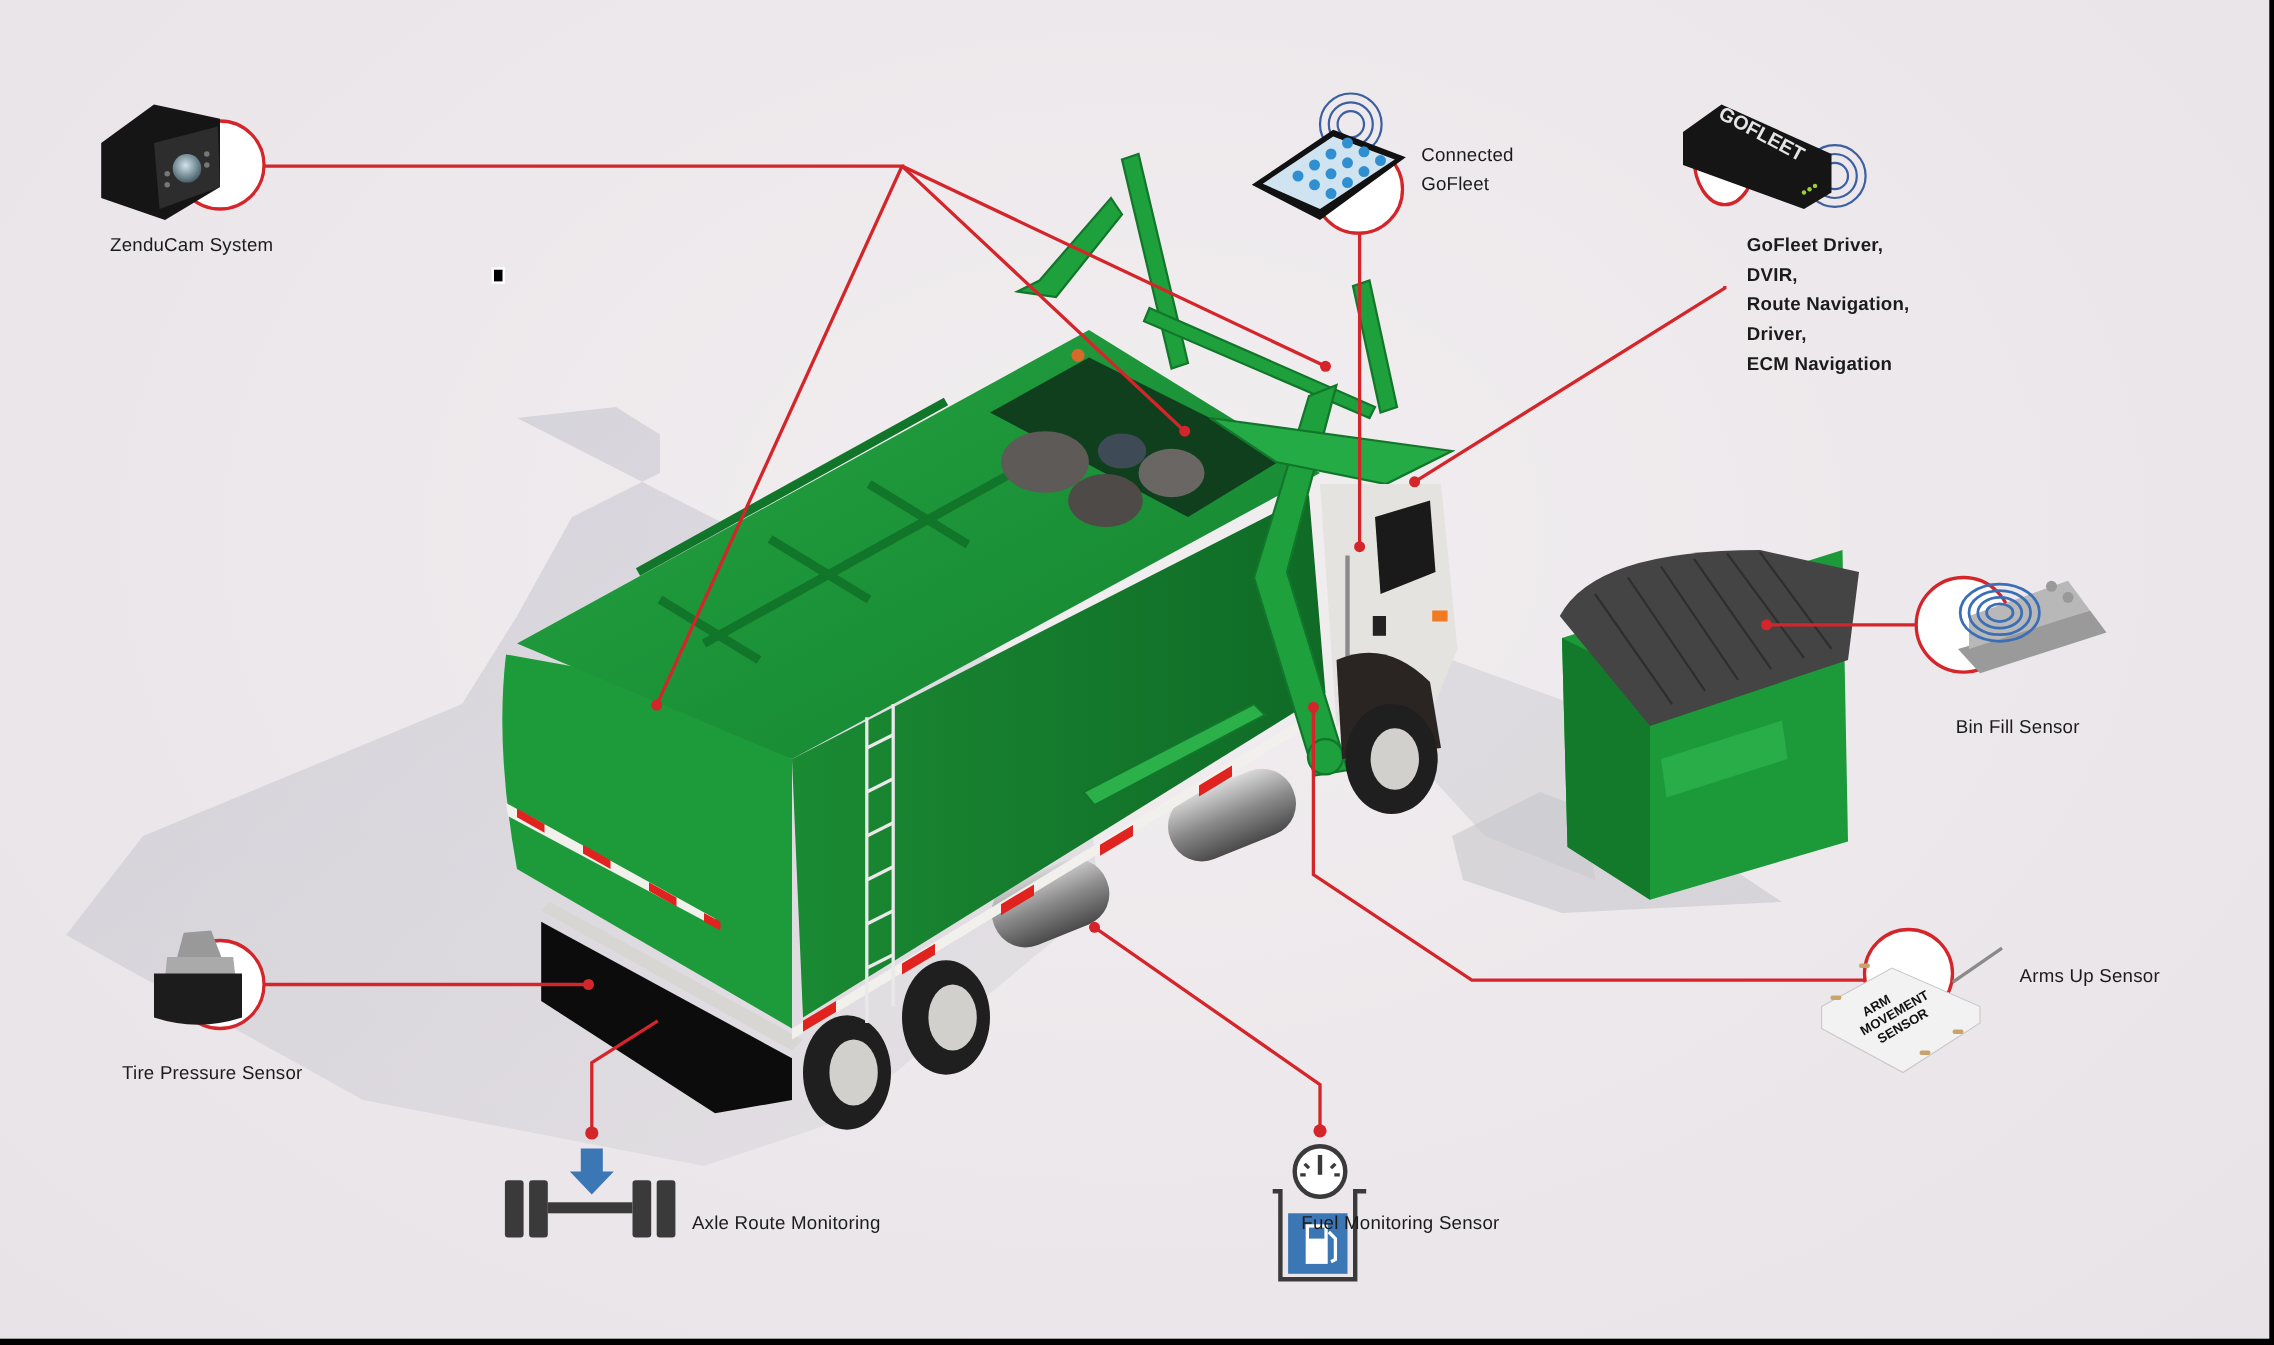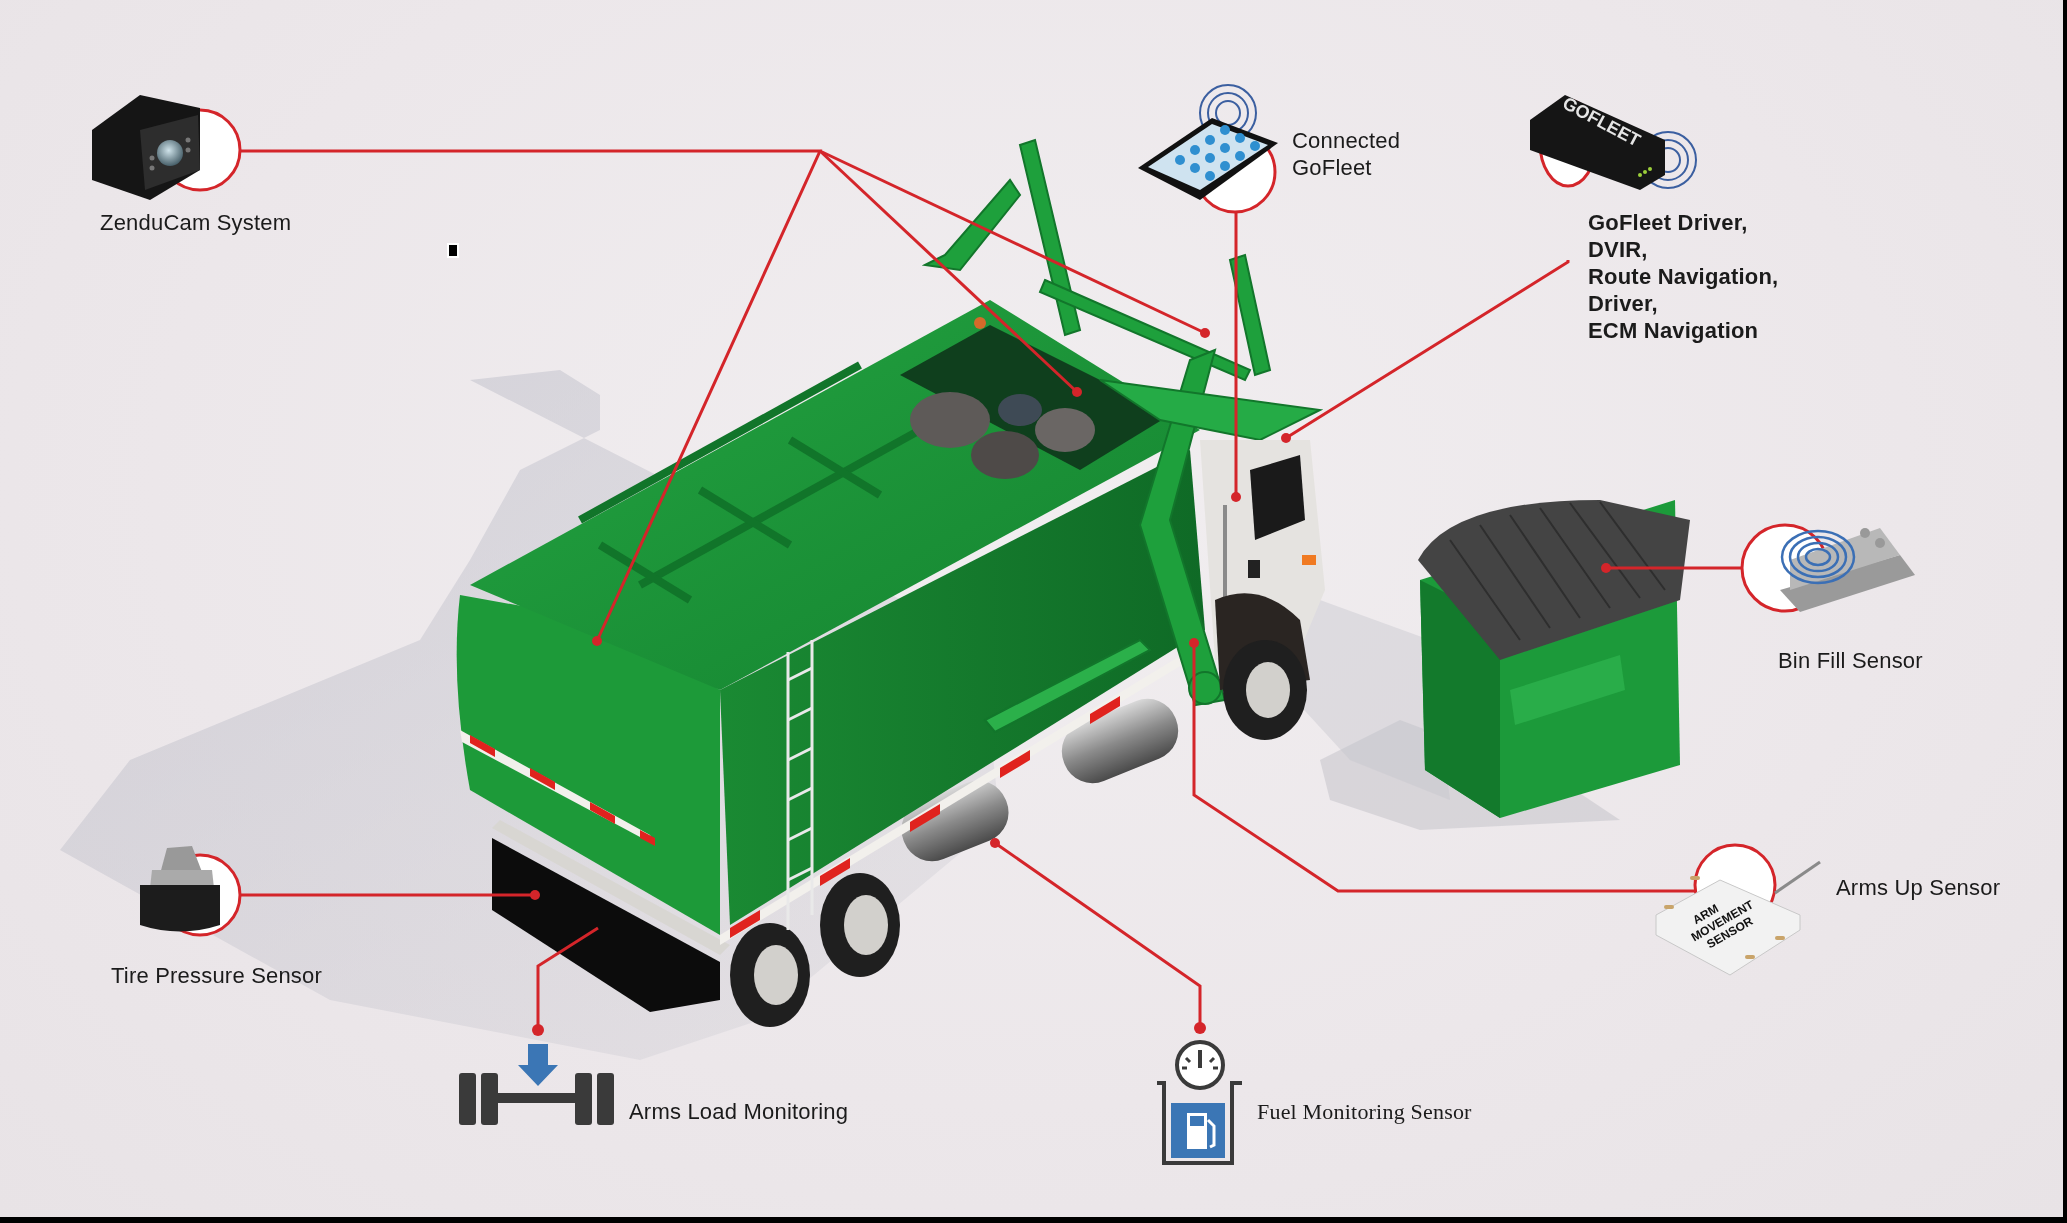--- a/index.html
+++ b/index.html
@@ -1,21 +1,21 @@
 <!DOCTYPE html>
 <html><head>
 <meta charset="utf-8">
 <style>
   html, body { margin:0; padding:0; }
   body { width:2067px; height:1223px; background:#000; overflow:hidden; position:relative;
          font-family:"Liberation Sans","DejaVu Sans",sans-serif; }
   #canvas { position:absolute; left:0; top:0; width:2063px; height:1217px;
             background: radial-gradient(ellipse at 50% 40%, #f1eef0 0%, #ece7ea 60%, #e8e3e6 100%); overflow:hidden; }
   #scene { position:absolute; left:0; top:0; }
-  .label { position:absolute; color:#1b1b1b; font-size:22px; line-height:27px; font-weight:500; letter-spacing:0.2px; white-space:nowrap; }
+  .label { position:absolute; color:#1b1b1b; font-size:17px; line-height:27px; font-weight:500; letter-spacing:0.2px; white-space:nowrap; }
   .label.multi span { display:block; }
   .cursor-mark { position:absolute; left:449px; top:245px; width:8px; height:11px; background:#000; outline:2px solid #fff; }
 </style>
 </head>
 <body>
 
 <div id="canvas">
 
   <svg id="scene" width="2063" height="1217" viewBox="0 0 2063 1217" xmlns="http://www.w3.org/2000/svg">
     <defs>
@@ -294,17 +294,17 @@
     <span>GoFleet Driver,</span>
     <span>DVIR,</span>
     <span>Route Navigation,</span>
     <span>Driver,</span>
     <span>ECM Navigation</span>
   </div>
 
   <div class="label" style="left:1778px; top:647px;">Bin Fill Sensor</div>
   <div class="label" style="left:1836px; top:874px;">Arms Up Sensor</div>
   <div class="label" style="left:111px; top:962px;">Tire Pressure Sensor</div>
-  <div class="label" style="left:629px; top:1098px;">Arms Load Monitoring</div>
-  <div class="label" style="left:1257px; top:1098px;font-family:Liberation Serif, serif;">Fuel Monitoring Sensor</div>
+  <div class="label" style="left:629px; top:1098px;">Axle Route Monitoring</div>
+  <div class="label" style="left:1183px; top:1098px;">Fuel Monitoring Sensor</div>
 
   <div class="cursor-mark"></div>
 </div>
 
 </body></html>

